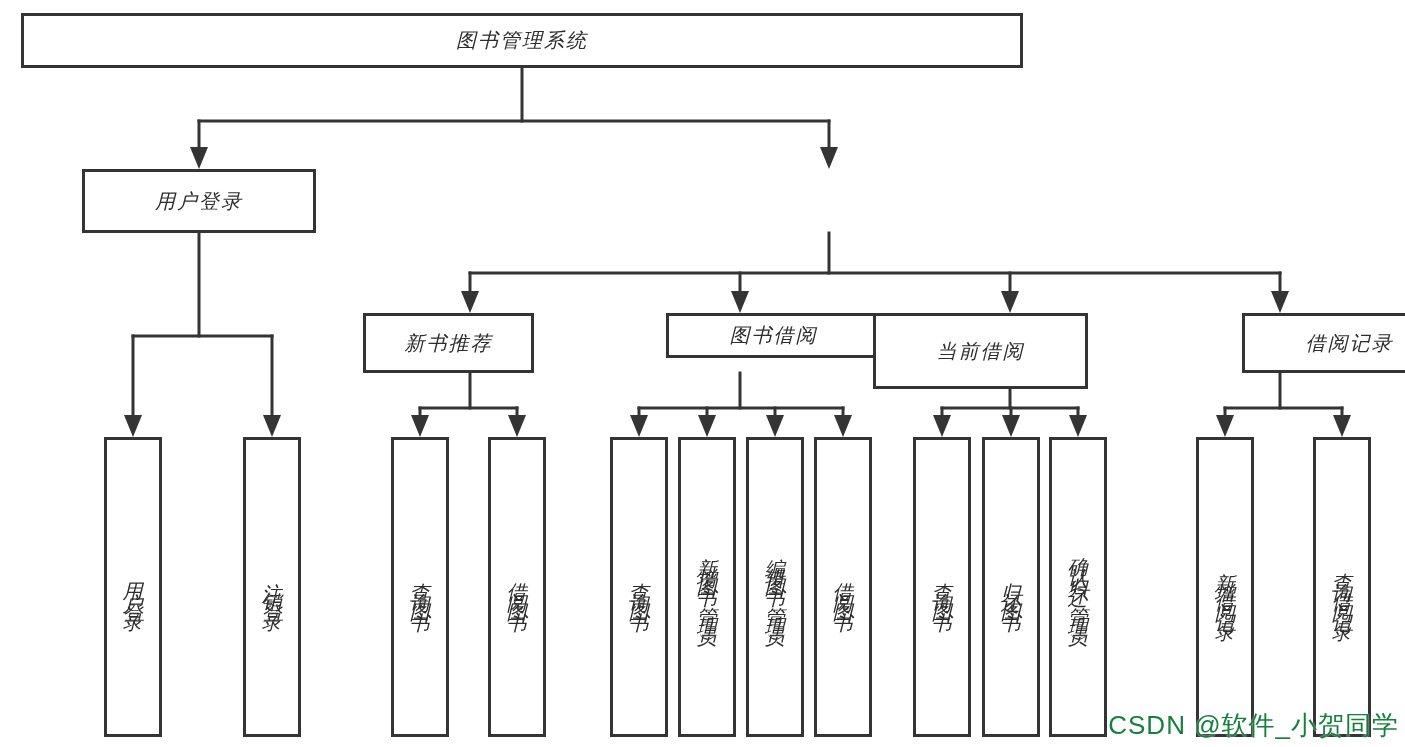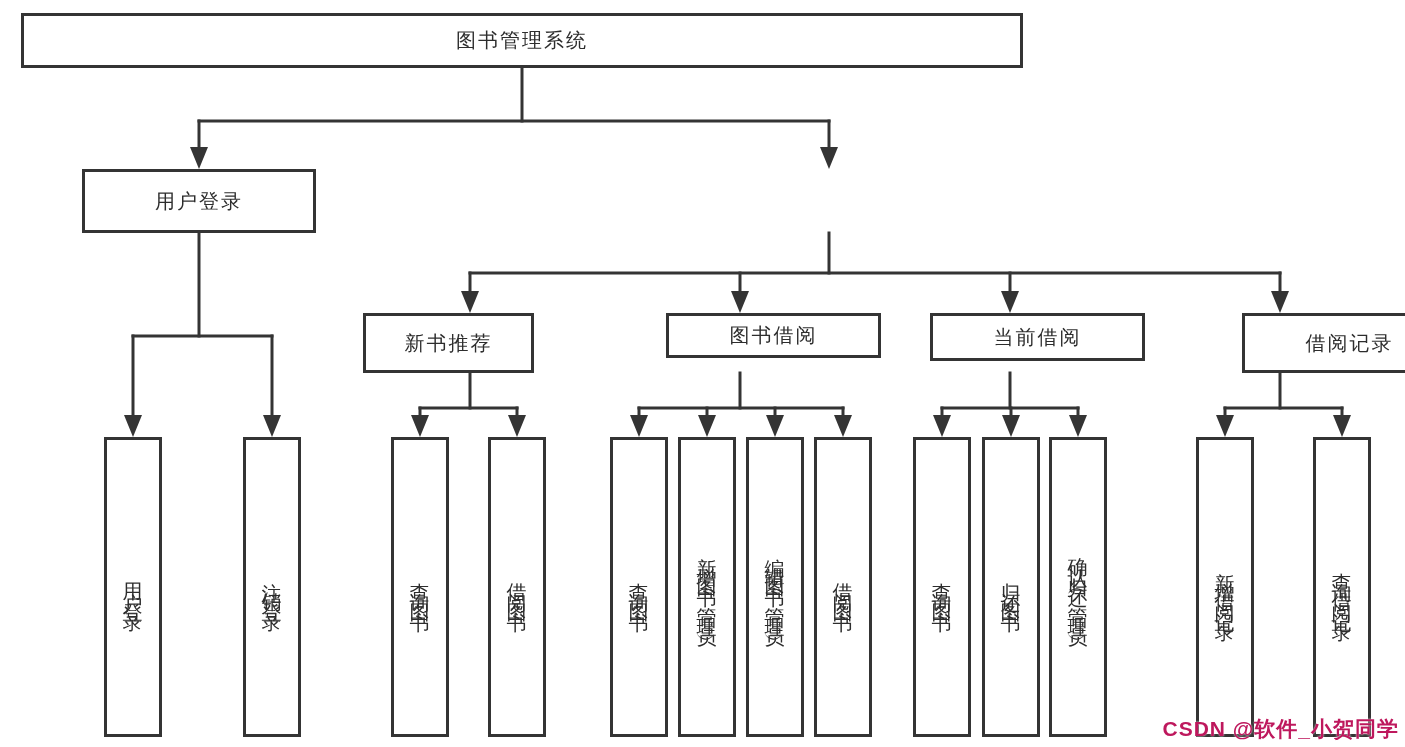--- a/index.html
+++ b/index.html
@@ -17,40 +17,40 @@
     background:#ffffff;
     border:3px solid #343434;
     display:flex;
     align-items:center;
     justify-content:center;
     font-size:20px;
     color:#2d2d2d;
     letter-spacing:2px;
     z-index:2;
     text-align:center;
+    font-style:italic;
   }
   .vnode span {
     writing-mode:vertical-rl;
     text-orientation:mixed;
     font-size:20px;
     letter-spacing:10px;
     color:#2d2d2d;
     line-height:1;
   }
   .watermark {
     position:absolute;
     right:6px;
     bottom:4px;
-    font-size:21px;
-    color:#be185d;
+    font-size:26px;
+    color:#15803d;
     letter-spacing:1px;
     z-index:3;
     text-shadow:0 0 2px #ffffff;
     white-space:nowrap;
-    font-weight:bold;
   }
 </style>
 </head>
 <body>
 
 <div class="stage">
 
   <svg class="connectors" width="1405" height="747">
 
     <g stroke="#343434" stroke-width="3" fill="#343434" stroke-linecap="square">
@@ -126,21 +126,21 @@
       <polygon points="1333,415 1351,415 1342,437" stroke="none"></polygon>
     </g>
   </svg>
 
   <div class="node" style="left:21px;top:13px;width:1002px;height:55px">图书管理系统</div>
 
   <div class="node" style="left:82px;top:169px;width:234px;height:64px">用户登录</div>
 
   <div class="node" style="left:363px;top:313px;width:171px;height:60px">新书推荐</div>
   <div class="node" style="left:666px;top:313px;width:215px;height:45px">图书借阅</div>
-  <div class="node" style="left:930px;top:313px;width:215px;height:48px">当前借阅</div>
+  <div class="node" style="left:873px;top:313px;width:215px;height:76px">当前借阅</div>
   <div class="node" style="left:1242px;top:313px;width:215px;height:60px">借阅记录</div>
 
   <div class="node vnode" style="left:104px;top:437px;width:58px;height:300px">
     <span>用户登录</span>
   </div>
   <div class="node vnode" style="left:243px;top:437px;width:58px;height:300px">
     <span>注销登录</span>
   </div>
 
   <div class="node vnode" style="left:391px;top:437px;width:58px;height:300px">

